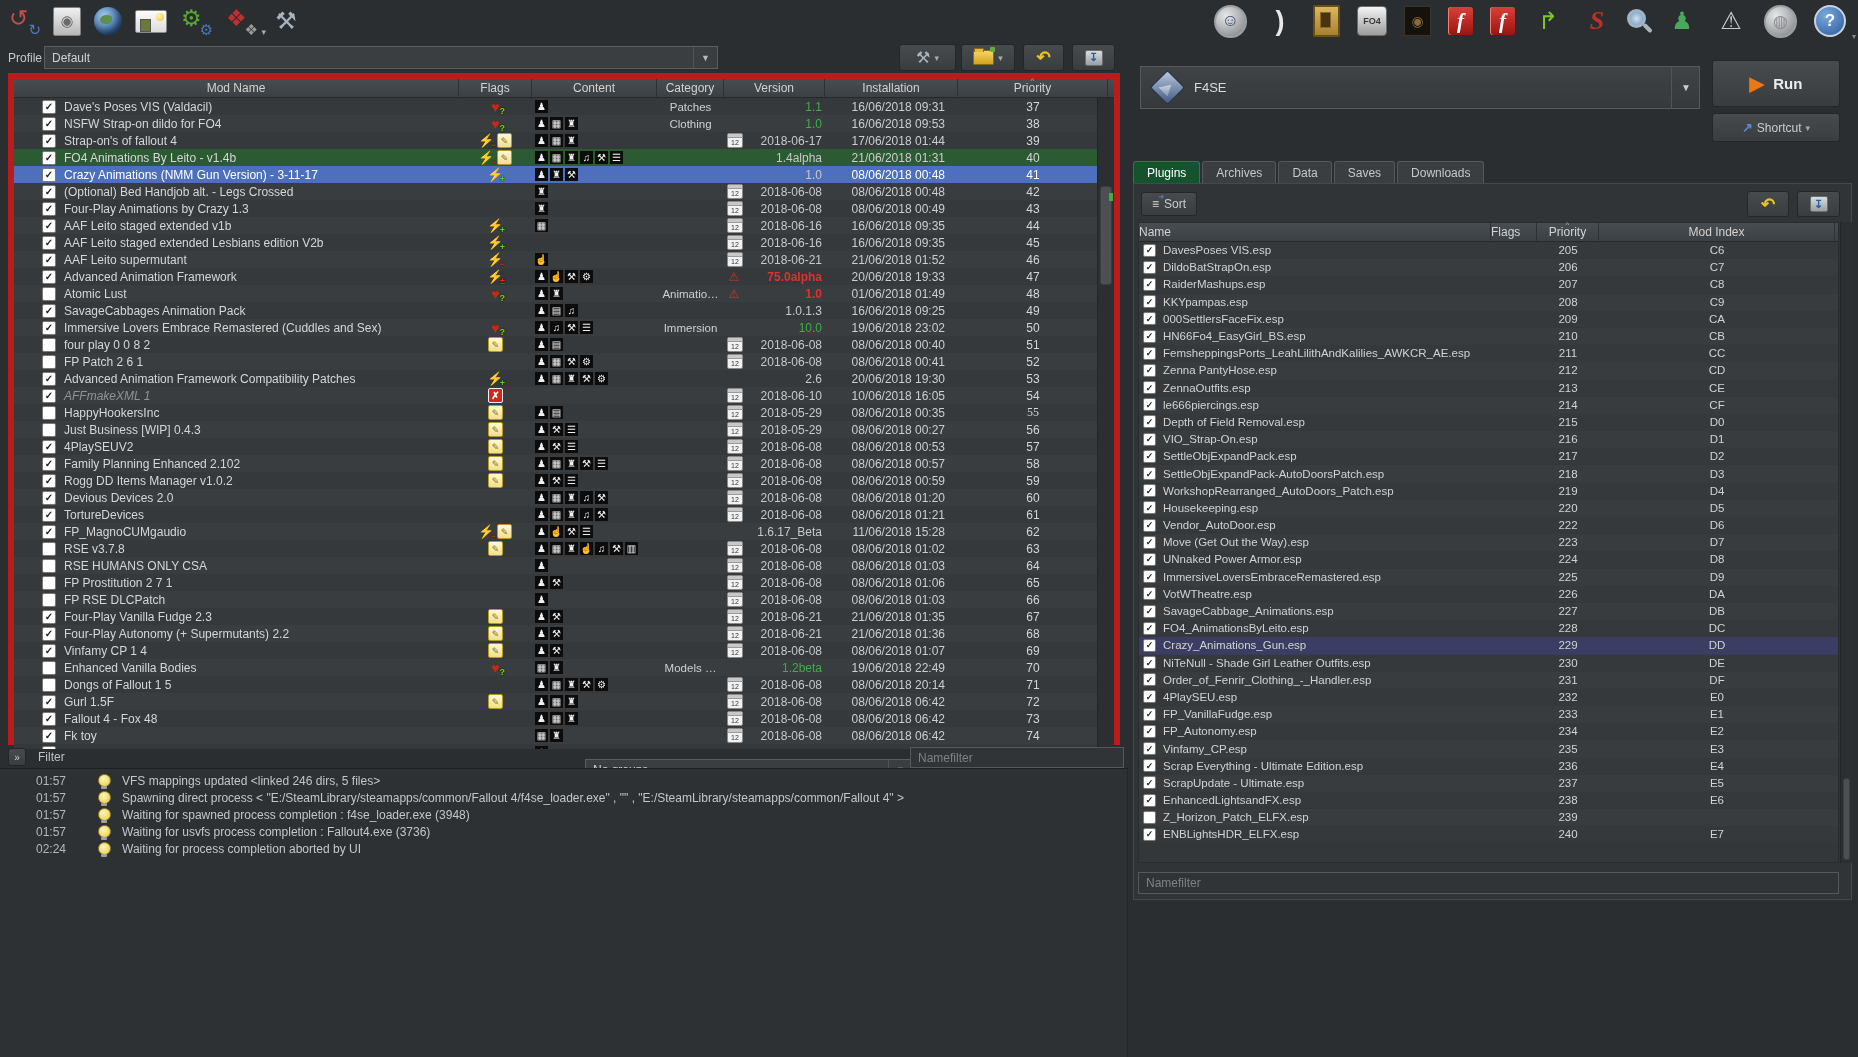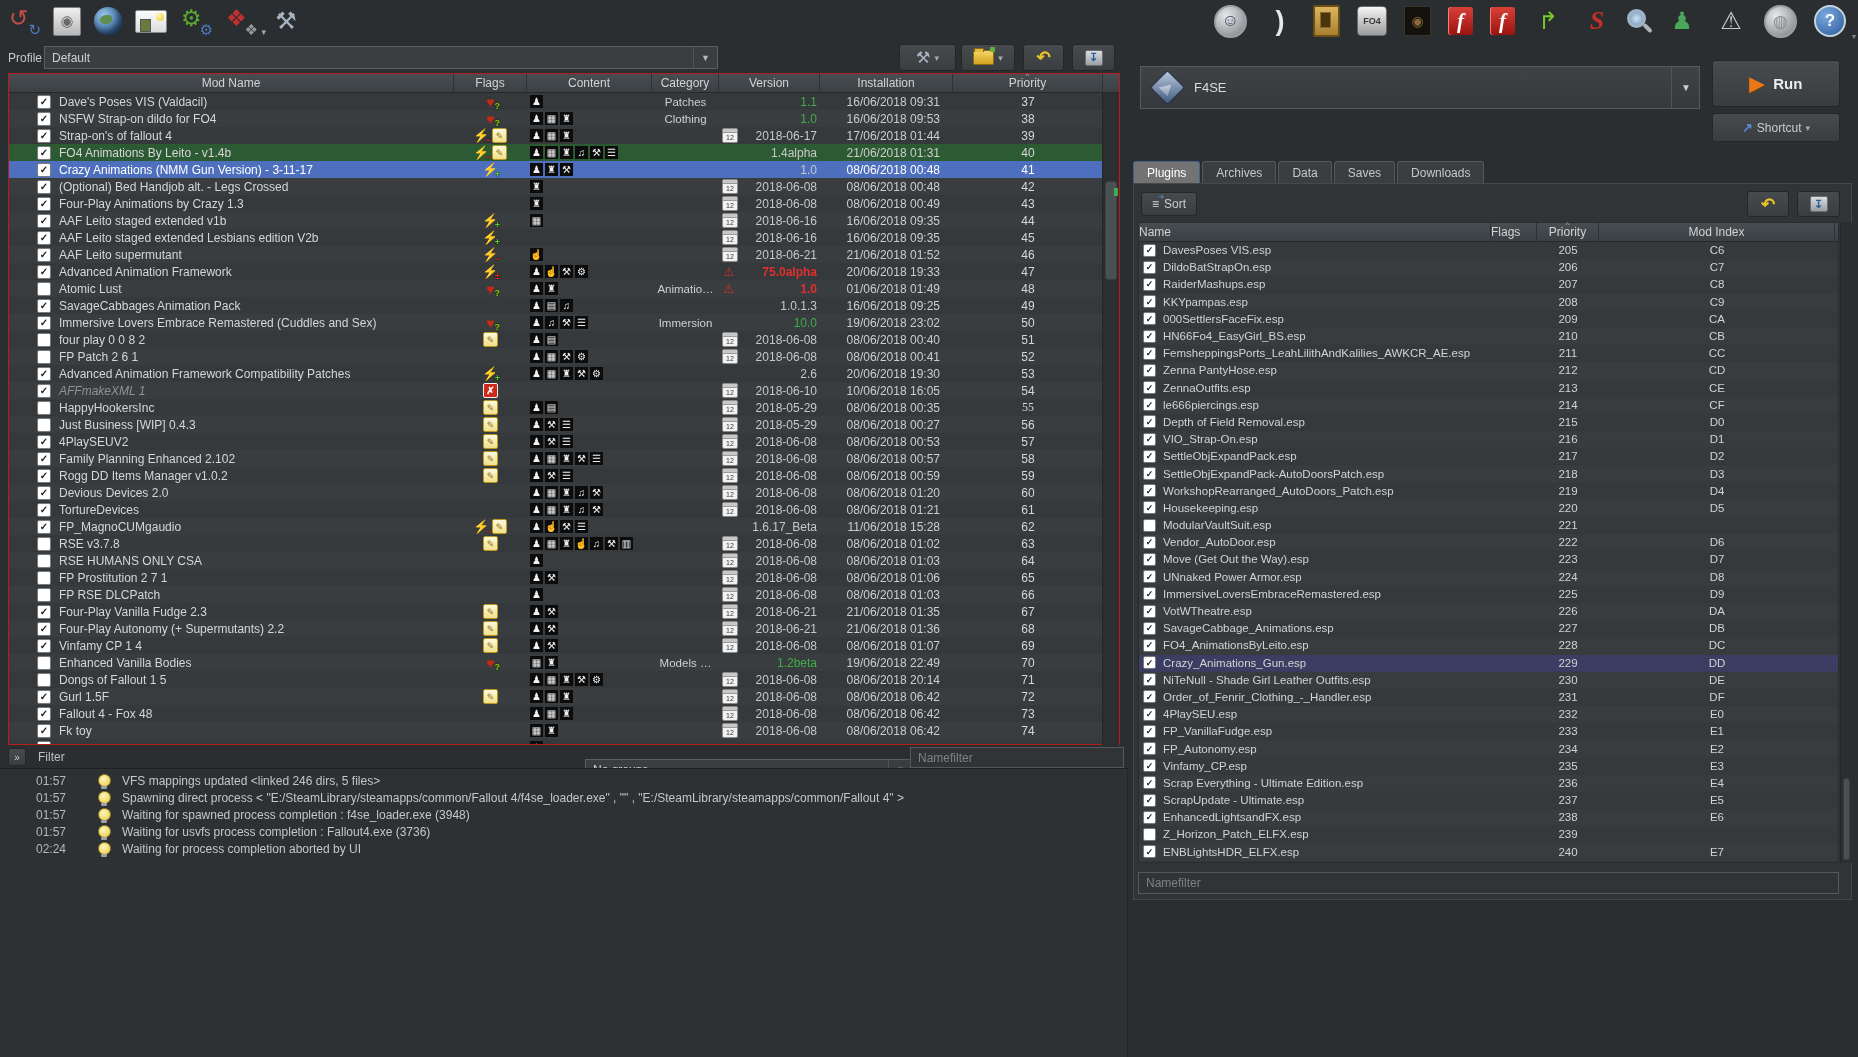--- a/index.html
+++ b/index.html
@@ -77,21 +77,21 @@
   .fold::before{content:"";position:absolute;left:0;top:-3px;width:8px;height:3px;
         background:#e4bc44;border:1px solid #8a6a14;border-bottom:none}
   .fold::after{content:"";position:absolute;right:-2px;top:-4px;width:5px;height:5px;
         background:#5fae3f;border-radius:1px}
   .restore-g{width:16px;height:14px;background:linear-gradient(#d8dde0,#9aa0a4);border:1px solid #6a6e70;
         border-radius:2px;display:flex;align-items:center;justify-content:center;
         color:#2f5e9a;font-weight:bold;font-size:11px}
 
   
   .mod-table{position:absolute;left:8px;top:73px;width:1112px;height:672px;background:#34383a;
-             border:1px solid #b91c1c;box-sizing:border-box}
+             border:6px solid #b91c1c;box-sizing:border-box}
   .thead{display:flex;height:19px;background:linear-gradient(#484d51,#3b4044);
          border-bottom:1px solid #26282a;box-sizing:border-box}
   .hcell{display:flex;align-items:center;justify-content:center;color:#d2d2d2;
          border-right:1px solid #2e3234;box-sizing:border-box;position:relative;flex:none}
   .hcell.left{justify-content:flex-start;}
   .sortcaret{position:absolute;top:-3px;left:50%;transform:translateX(-50%);font-size:8px;color:#b0b0b0}
   #mod-rows{position:absolute;top:19px;left:0;width:1094px;height:651px;overflow:hidden}
   .mrow{display:flex;height:17px;align-items:center;background:#35393b;box-sizing:border-box}
   .mrow:nth-child(even){background:#393d3f}
   .mrow.highlight{background:#2b5a33}
@@ -173,21 +173,21 @@
   .exec-arrow{margin-left:auto;height:100%;display:flex;align-items:center;padding-left:9px;
       color:#ccc;font-size:10px;border-left:1px solid #505456}
   .run-btn{position:absolute;left:1712px;top:60px;width:128px;height:47px;font-size:15px;
       font-weight:bold;color:#ececec;gap:9px}
   .run-play{color:#e87818;font-size:19px;text-shadow:0 1px 1px #803c00}
   .shortcut-btn{position:absolute;left:1712px;top:113px;width:128px;height:29px}
   .shortcut-ic{color:#5a8ad0;font-weight:bold;font-size:13px}
   .tabs{position:absolute;left:1133px;top:161px;height:23px;display:flex;gap:2px}
   .tab{padding:0 13px;display:flex;align-items:center;background:#3a3e40;border:1px solid #55595b;
       border-bottom:none;border-radius:3px 3px 0 0;color:#c6c8ca}
-  .tab.active{background:#737373;color:#fff;border-color:#44618e}
+  .tab.active{background:#14532d;color:#fff;border-color:#44618e}
   .rp-box{position:absolute;left:1133px;top:183px;width:719px;height:717px;border:1px solid #45494b;
       background:#313436;box-sizing:border-box}
   .sort-btn{position:absolute;left:1141px;top:192px;width:56px;height:24px;gap:5px}
   .sort-ic{color:#d8d8d8;font-size:12px;position:relative}
   .sort-ic::after{content:"➜";position:absolute;right:-5px;top:-4px;font-size:7px;color:#5a8ad0}
   #btn-undo2{position:absolute;left:1747px;top:191px;width:42px;height:26px}
   #btn-restore2{position:absolute;left:1797px;top:191px;width:43px;height:26px}
   .plg-table{position:absolute;left:1138px;top:222px;width:701px;height:641px;background:#33373a;
       border:1px solid #2a2d2f;box-sizing:border-box}
   #plg-rows{position:absolute;top:19px;left:0;width:699px;height:620px;overflow:hidden}
@@ -1322,29 +1322,20 @@
         <span class="pcell pname-cell" style="width: 352px;">
           <span class="cb pcb">✓</span>
           <span class="pname">Housekeeping.esp</span>
         </span>
         <span class="pcell" style="width: 46px;"></span>
         <span class="pcell ppri-cell" style="width: 62px;">220</span>
         <span class="pcell pidx-cell" style="width: 236px;">D5</span>
       </div>
       <div class="prow">
         <span class="pcell pname-cell" style="width: 352px;">
-          <span class="cb pcb"></span>
-          <span class="pname">ModularVaultSuit.esp</span>
-        </span>
-        <span class="pcell" style="width: 46px;"></span>
-        <span class="pcell ppri-cell" style="width: 62px;">221</span>
-        <span class="pcell pidx-cell" style="width: 236px;"></span>
-      </div>
-      <div class="prow">
-        <span class="pcell pname-cell" style="width: 352px;">
           <span class="cb pcb">✓</span>
           <span class="pname">Vendor_AutoDoor.esp</span>
         </span>
         <span class="pcell" style="width: 46px;"></span>
         <span class="pcell ppri-cell" style="width: 62px;">222</span>
         <span class="pcell pidx-cell" style="width: 236px;">D6</span>
       </div>
       <div class="prow">
         <span class="pcell pname-cell" style="width: 352px;">
           <span class="cb pcb">✓</span>

